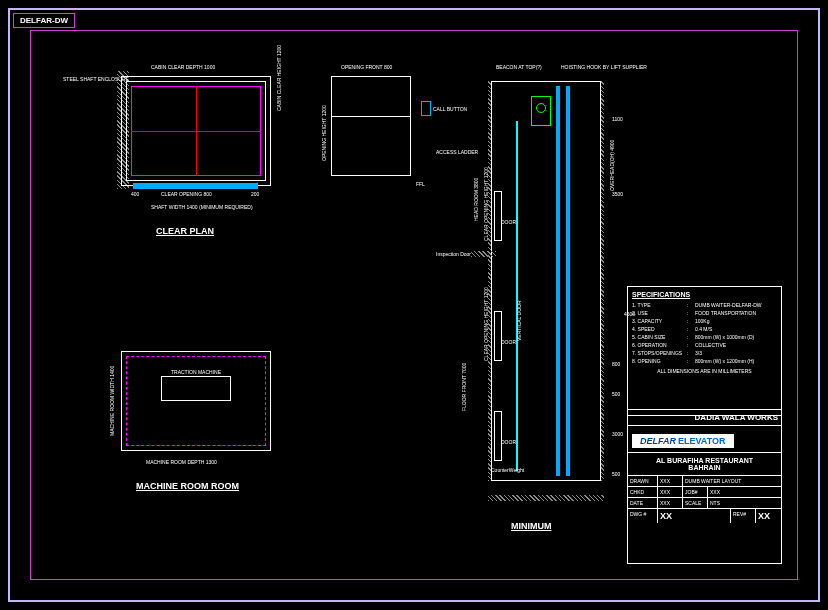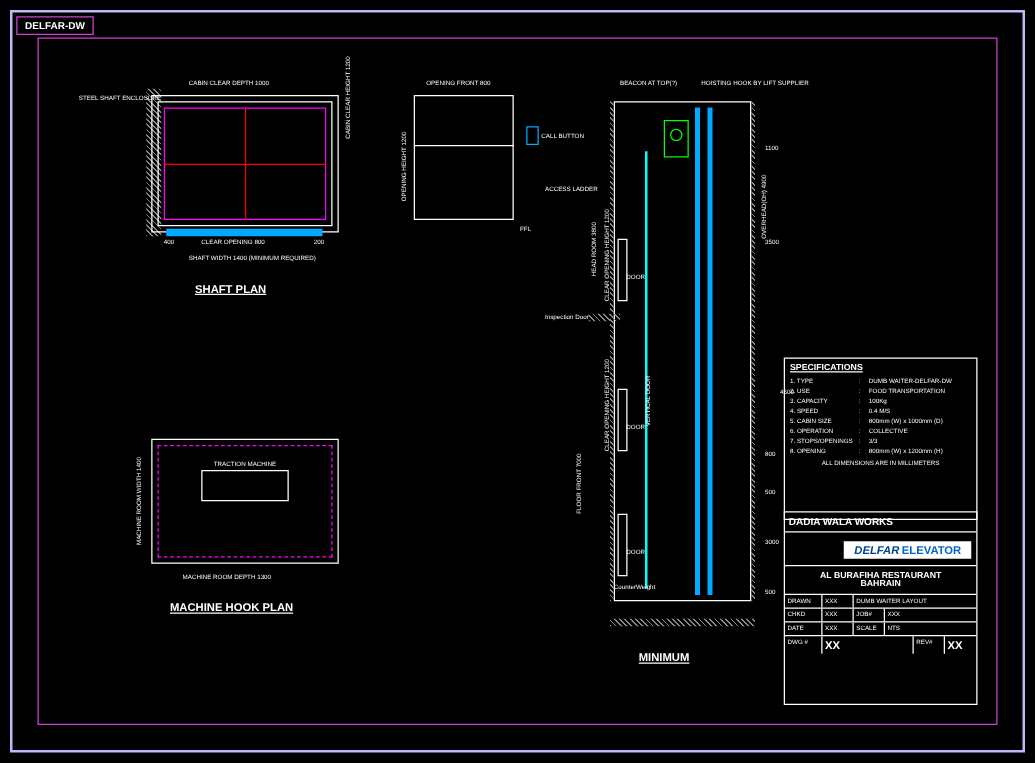--- a/index.html
+++ b/index.html
@@ -40,22 +40,22 @@
 .sec-door3{position:absolute;top:350px;left:33px;width:8px;height:50px;border:1px solid #fff}
 .sec-cyan{position:absolute;top:60px;left:55px;width:2px;height:350px;background:#0ff}
 .sec-pit{position:absolute;bottom:0;left:27px;width:116px;height:6px;background:repeating-linear-gradient(45deg,#888 0,#888 1px,transparent 1px,transparent 3px)}
 .title3{position:absolute;top:490px;left:480px;color:#fff;font-size:9px;font-weight:bold;text-decoration:underline}
 .spec-box{position:absolute;top:255px;right:15px;width:155px;height:130px;border:1px solid #fff;padding:4px}
 .spec-title{color:#fff;font-size:7px;font-weight:bold;text-decoration:underline;margin-bottom:4px}
 .spec-row{display:flex;color:#fff;font-size:5px;margin-bottom:2px}
 .spec-k{width:55px}
 .spec-c{width:8px}
 .title-block{position:absolute;bottom:15px;right:15px;width:155px;height:155px;border:1px solid #fff}
-.tb-row{border-bottom:1px solid #fff;padding:3px;color:#fff;font-size:7px;text-align:left}
-.tb-logo{padding:4px;border-bottom:1px solid #fff;text-align:right}
+.tb-row{border-bottom:1px solid #fff;padding:3px;color:#fff;font-size:7px;text-align:right}
+.tb-logo{padding:4px;border-bottom:1px solid #fff;text-align:left}
 .tb-logo-box{display:inline-block;background:#fff;color:#048;padding:2px 8px;font-size:9px;font-weight:bold;font-style:italic}
 .tb-proj{padding:4px;border-bottom:1px solid #fff;color:#fff;font-size:7px;text-align:center;font-weight:bold}
 .tb-grid{display:flex;border-bottom:1px solid #fff}
 .tb-cell{flex:1;border-right:1px solid #fff;padding:2px;color:#fff;font-size:5px}
 .tb-cell:last-child{border-right:none}
 .lbl{position:absolute;color:#fff;font-size:5px;white-space:nowrap}
 </style>
 </head>
 <body>
 
@@ -72,41 +72,41 @@
       <div class="sp-hline"></div>
       <div class="sp-blue"></div>
       <div class="lbl" style="top:15px;left:-28px;width:50px">STEEL SHAFT ENCLOSURE</div>
       <div class="lbl" style="top:3px;left:60px">CABIN CLEAR DEPTH 1000</div>
       <div class="lbl" style="top:50px;left:185px;transform:rotate(-90deg);transform-origin:0 0">CABIN CLEAR HEIGHT 1200</div>
       <div class="lbl" style="top:130px;left:70px">CLEAR OPENING 800</div>
       <div class="lbl" style="top:143px;left:60px">SHAFT WIDTH 1400 (MINIMUM REQUIRED)</div>
       <div class="lbl" style="top:130px;left:40px">400</div>
       <div class="lbl" style="top:130px;left:160px">200</div>
     </div>
-    <div class="title1">SHAFT PLAN</div>
+    <div class="title1">CLEAR PLAN</div>
 
     <div class="dwg open-plan">
       <div class="op-box"></div>
       <div class="op-hline"></div>
       <div class="op-call"></div>
       <div class="lbl" style="top:3px;left:20px">OPENING FRONT 800</div>
       <div class="lbl" style="top:100px;left:0;transform:rotate(-90deg);transform-origin:0 0">OPENING HEIGHT 1200</div>
       <div class="lbl" style="top:45px;left:112px">CALL BUTTON</div>
       <div class="lbl" style="top:120px;left:95px">FFL</div>
     </div>
 
     <div class="dwg machine-plan">
       <div class="mp-box"></div>
       <div class="mp-dash"></div>
       <div class="mp-motor"></div>
       <div class="lbl" style="top:28px;left:80px">TRACTION MACHINE</div>
       <div class="lbl" style="top:118px;left:55px">MACHINE ROOM DEPTH 1300</div>
       <div class="lbl" style="top:95px;left:18px;transform:rotate(-90deg);transform-origin:0 0">MACHINE ROOM WIDTH 1400</div>
     </div>
-    <div class="title2">MACHINE HOOK PLAN</div>
+    <div class="title2">MACHINE ROOM ROOM</div>
 
     <div class="dwg section">
       <div class="sec-outer"></div>
       <div class="sec-walls"></div>
       <div class="sec-wallr"></div>
       <div class="sec-floor1"></div>
       <div class="sec-blue1"></div>
       <div class="sec-blue2"></div>
       <div class="sec-cyan"></div>
       <div class="sec-cab"></div>

